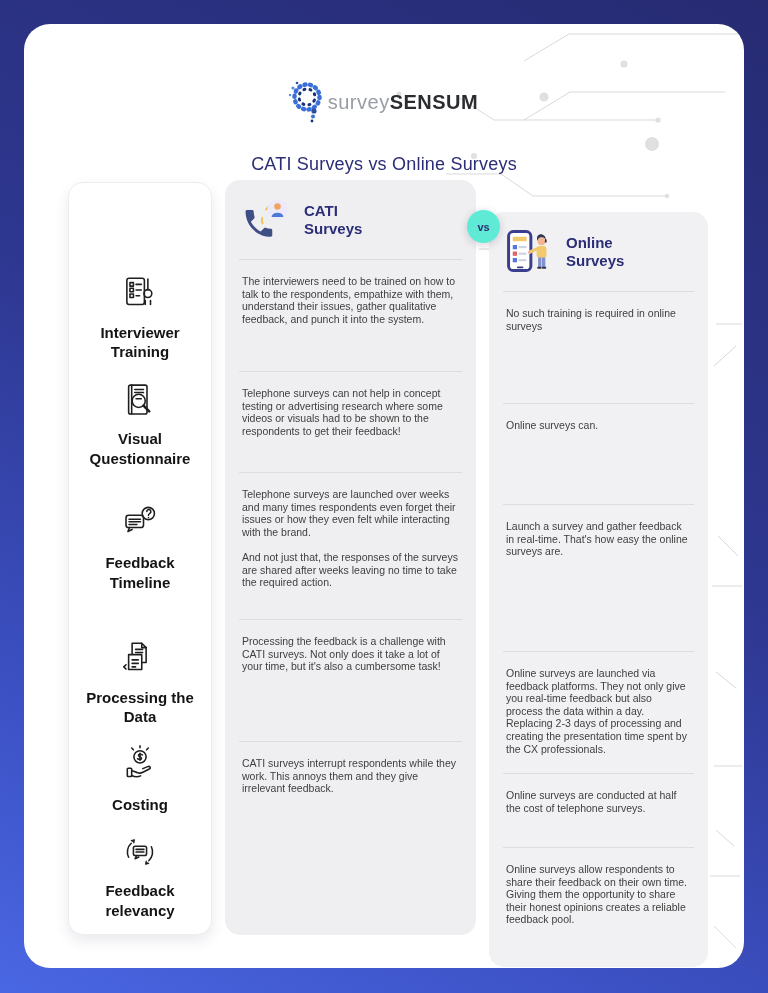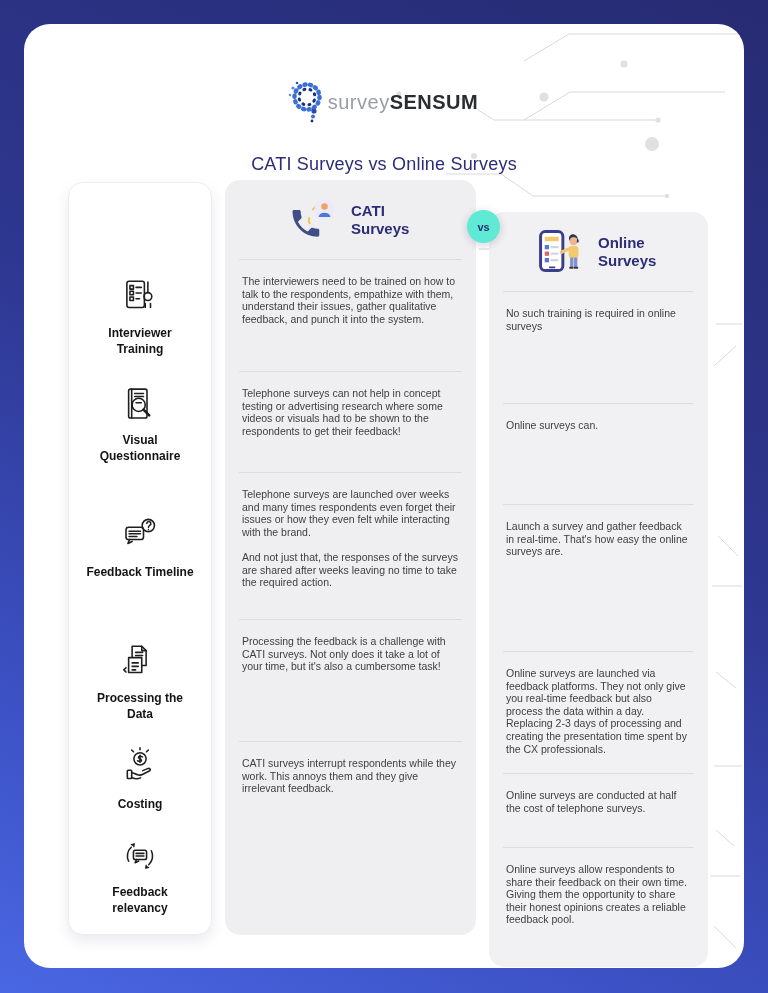--- a/index.html
+++ b/index.html
@@ -17,27 +17,27 @@
 
   .main-title { position:absolute; top:130px; left:0; right:0; text-align:center;
     font-size:18px; font-weight:400; color:#2b2d77; z-index:2; letter-spacing:.2px; }
 
   .sidebar { position:absolute; left:44px; top:158px; width:144px; height:753px; background:#fff;
     border:1px solid #ededf0; border-radius:15px; z-index:2;
     box-shadow:0 6px 14px rgba(45,48,100,.10);
     display:grid; grid-template-rows:78px 112px 101px 147px 122px 74px auto; }
   .side-cell { display:flex; flex-direction:column; align-items:center; justify-content:center;
     gap:8px; text-align:center; }
-  .side-label { font-size:12px; font-weight:700; color:#141414; line-height:1.3; max-width:112px; }
+  .side-label { font-size:15px; font-weight:700; color:#141414; line-height:1.3; max-width:112px; }
 
   .col-card { position:absolute; top:156px; height:755px; background:#efeff1; border-radius:15px;
     z-index:1; padding:0 14px; display:grid; grid-template-rows:80px 112px 101px 147px 122px 74px auto; }
   .col-cati { left:201px; width:251px; }
   .col-online { left:465px; width:219px; background:#f1f1f3;margin-top:32px; }
-  .col-head { display:flex; align-items:center; justify-content:center; gap:11px;
+  .col-head { display:flex; align-items:center; gap:11px;
     border-bottom:1px solid #dcdcdc; }
   .col-head-label { font-size:15px; font-weight:800; color:#2b2d77; line-height:1.15; width:64px; }
   .cell { border-bottom:1px solid #dddddd; padding:15px 3px 0; font-size:10.5px; line-height:1.2;
     color:#3e3e3e; white-space:pre-line; }
   .cell:last-child, .col-card > :last-child { border-bottom:none; }
 
   .vs-badge { position:absolute; left:443px; top:186px; width:33px; height:33px; border-radius:50%;
     background:#5eead4; box-shadow:0 2px 8px rgba(30,30,70,.20); display:flex; align-items:center;
     justify-content:center; font-size:11px; font-weight:700; color:#2b2d77; z-index:3; }
 

